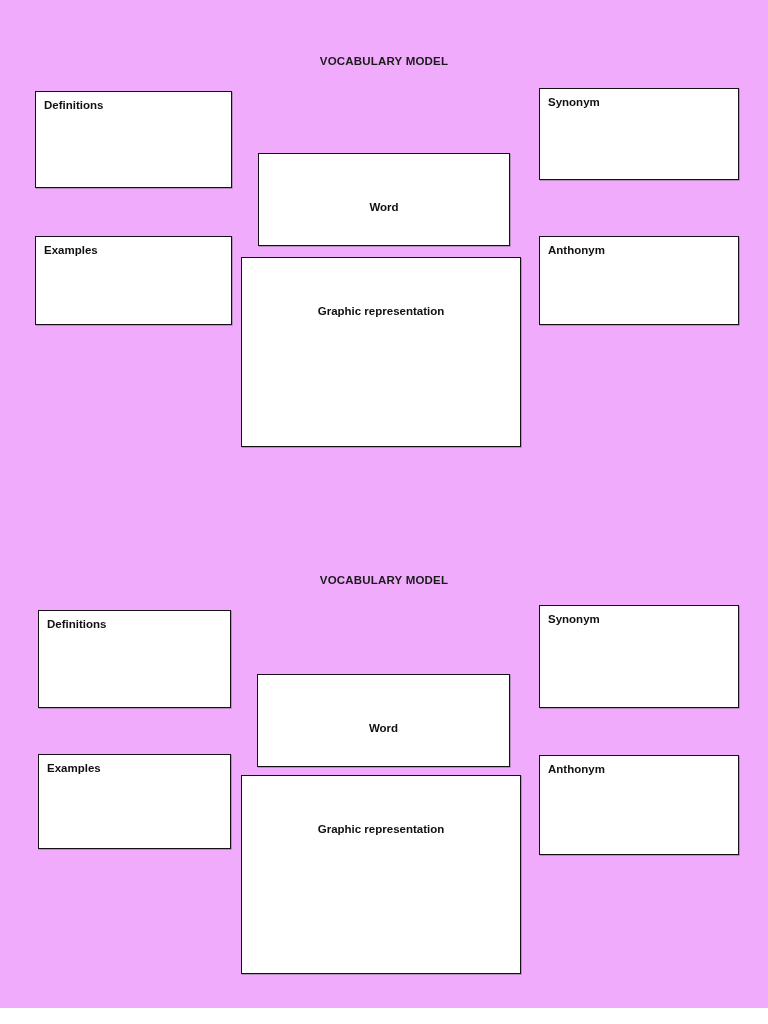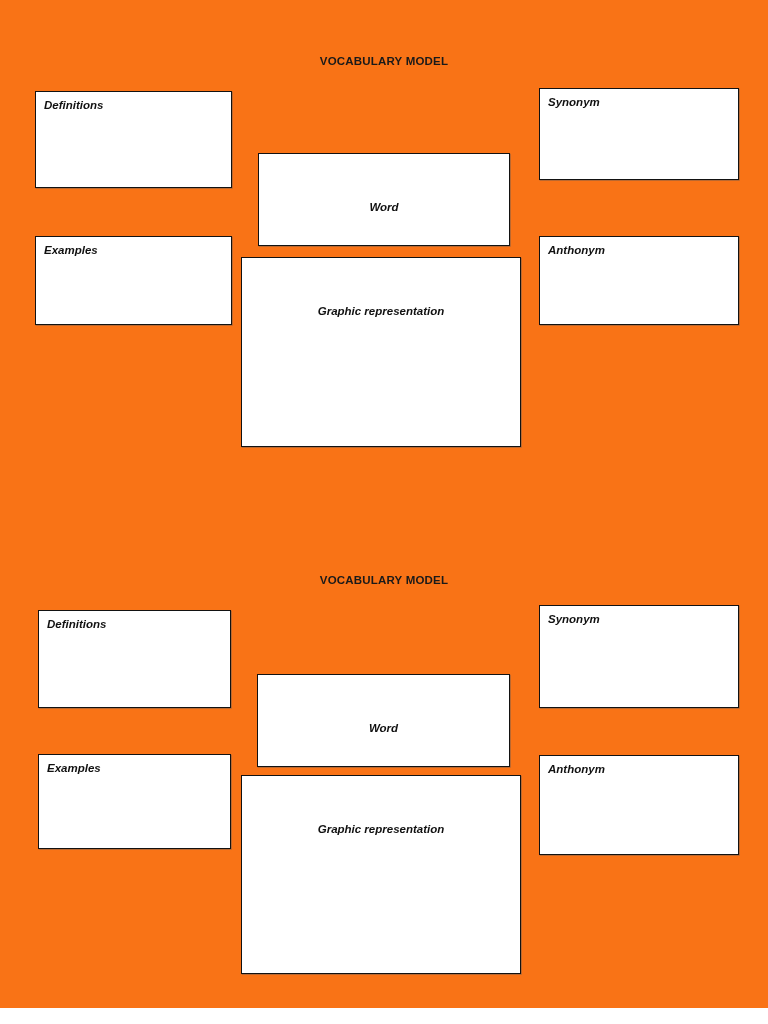--- a/index.html
+++ b/index.html
@@ -10,21 +10,21 @@
   }
   body {
     font-family: "Liberation Sans", sans-serif;
     color: #000000;
     -webkit-font-smoothing: antialiased;
   }
   #page {
     position: relative;
     width: 768px;
     height: 1008px;
-    background: #f97316;
+    background: #f0abfc;
     overflow: hidden;
   }
   .organizer {
     position: absolute;
     left: 0;
     top: 0;
     width: 768px;
   }
   .sheet-title {
     position: absolute;
@@ -44,21 +44,20 @@
     box-sizing: border-box;
     box-shadow: 0.7px 0.7px 0 rgba(90,90,90,0.55);
   }
   .box-label {
     position: absolute;
     font-size: 11.5px;
     font-weight: bold;
     color: #111111;
     line-height: 1.1;
     white-space: nowrap;
-    font-style: italic;
   }
   .label-left {
     left: 8px;
     top: 7px;
     text-align: left;
   }
   .label-center {
     left: 0;
     right: 0;
     top: 7px;

